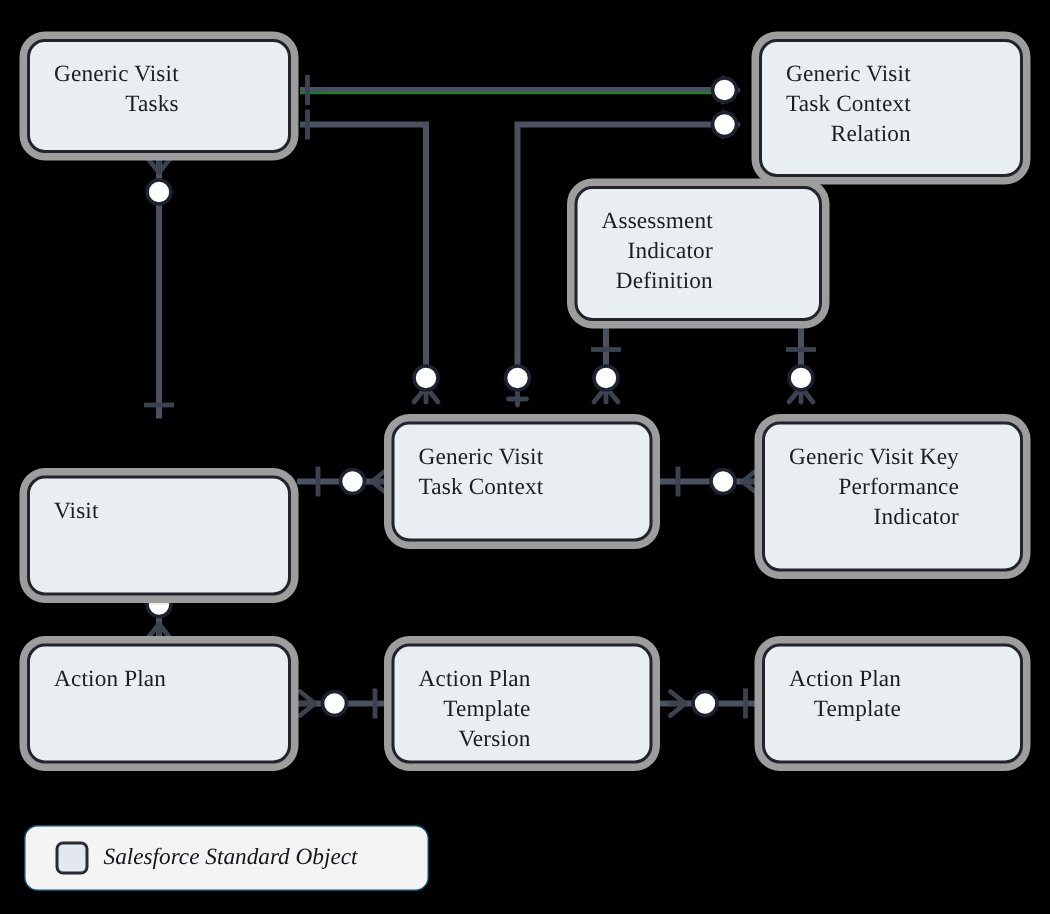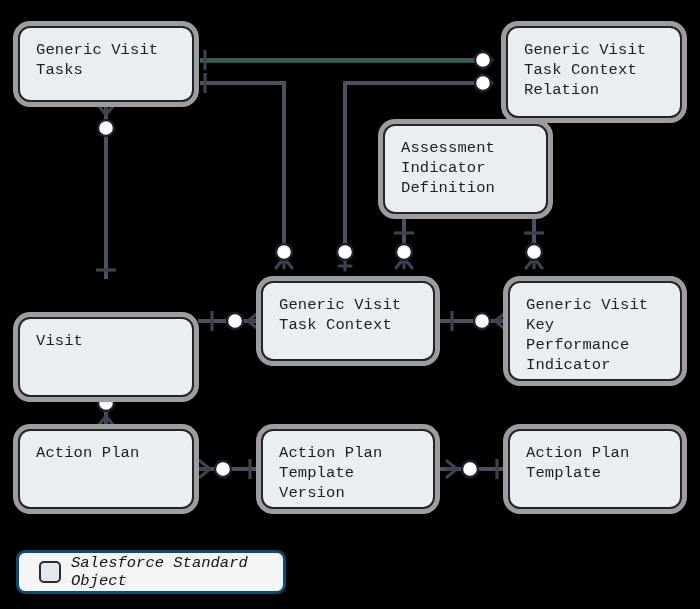--- a/index.html
+++ b/index.html
@@ -6,21 +6,22 @@
     margin: 0;
     padding: 0;
     background: #000000;
   }
   #canvas {
     position: relative;
     width: 700px;
     height: 609px;
     background: #000000;
     overflow: hidden;
-    font-family: Liberation Mono, monospace;
+    font-family: Liberation Serif, serif;
+    text-align: right;
   }
   #edge-layer {
     position: absolute;
     left: 0; top: 0;
     width: 700px; height: 609px;
     pointer-events: none;
   }
   .node {
     position: absolute;
     box-sizing: border-box;
@@ -41,21 +42,21 @@
     white-space: pre-line;
   }
   .legend {
     position: absolute;
     left: 16px;
     top: 550px;
     width: 270px;
     height: 44px;
     box-sizing: border-box;
     background: #f4f4f4;
-    border: 3px solid #0c4a6e;
+    border: 1px solid #0c4a6e;
     border-radius: 9px;
     box-shadow: 0 1px 3px rgba(0,0,0,0.35);
     display: flex;
     align-items: center;
     padding-left: 20px;
     z-index: 6;
   }
   .legend-swatch {
     width: 22px;
     height: 22px;

